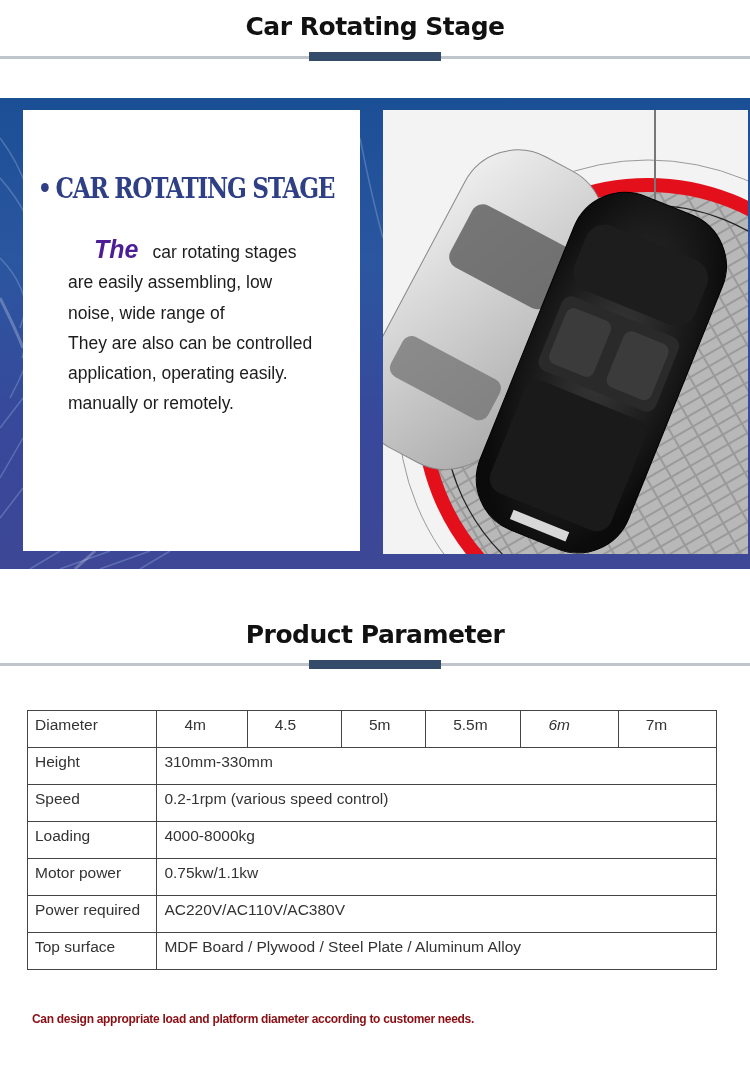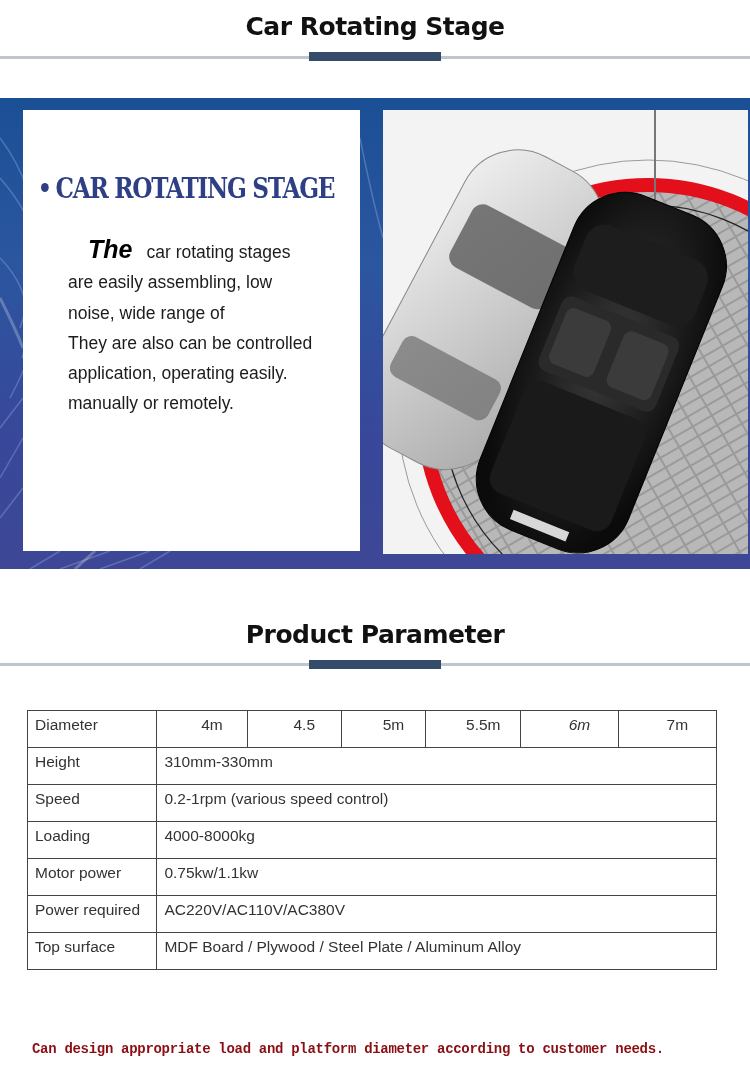--- a/index.html
+++ b/index.html
@@ -38,46 +38,46 @@
   }
   .card-heading .bullet {
     display: inline-block; width: 9px; height: 9px; border-radius: 50%;
     background: #2e3f86; vertical-align: middle; margin-right: 8px; position: relative; top: -3px;
   }
   .card-body {
     position: absolute; left: 45px; top: 124px; width: 285px;
     font-family: "Liberation Sans", sans-serif; font-size: 17.5px; line-height: 30.3px; color: #1c1c1c;
   }
   .card-body .lead {
-    font-style: italic; font-weight: bold; font-size: 25px; color: #000000;
-    margin-left: 20px; margin-right: 14px;
+    font-style: italic; font-weight: bold; font-size: 25px; color: #4c1d95;
+    margin-left: 26px; margin-right: 14px;
   }
 
   .photo-panel {
     position: absolute; left: 383px; top: 12px; width: 365px; height: 444px;
     background: #f4f4f4; overflow: hidden;
   }
 
   
   .param-table {
     position: absolute; left: 27px; top: 710px; width: 690px;
     border-collapse: collapse; font-family: "Liberation Sans", sans-serif;
     font-size: 15.5px; color: #333333;
   }
   .param-table td {
     border: 1.5px solid #444444; height: 37px; vertical-align: top;
     padding: 5px 7px 0 7px; white-space: nowrap;
   }
   .param-table td.label { width: 129px; }
-  .param-table td.dia { text-align: center; padding-left: 27px; }
+  .param-table td.dia { text-align: left; padding-left: 27px; }
 
   .footnote {
     position: absolute; left: 32px; top: 1012px; white-space: nowrap;
-    font-family: Liberation Mono, monospace; font-weight: bold; font-size: 14px;
-    color: #8a0f14; letter-spacing: -0.3px; margin-top: 29px;
+    font-family: Liberation Sans, sans-serif; font-weight: bold; font-size: 12px;
+    color: #8a0f14; letter-spacing: -0.3px;
   }
 </style>
 </head>
 <body>
 
 <div class="section-title" style="top:12px;">Car Rotating Stage</div>
 <div class="title-rule" style="top:56px;"></div>
 <div class="title-accent" style="top:52px;"></div>
 
 <div class="banner">

